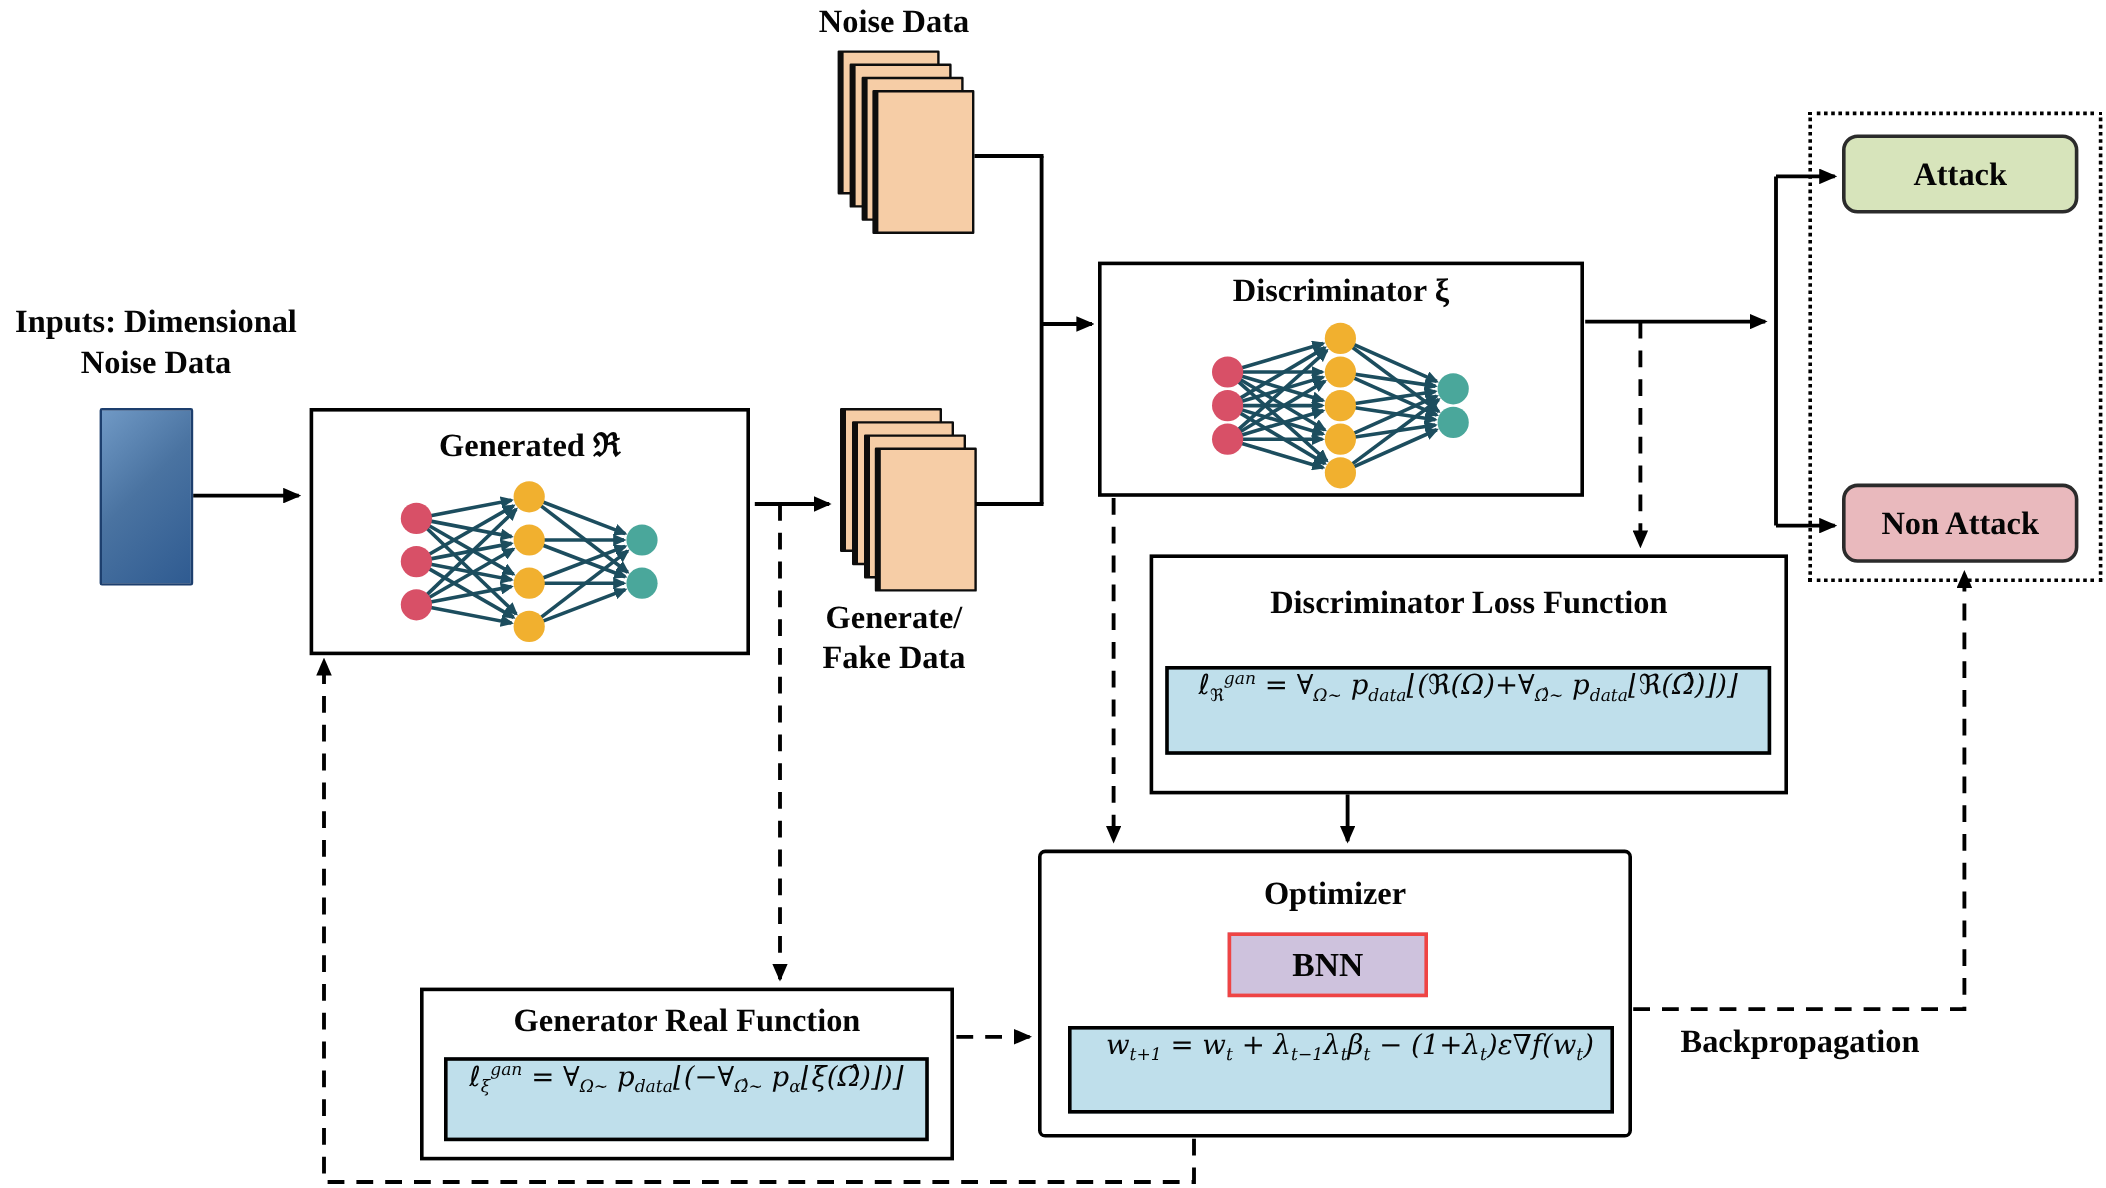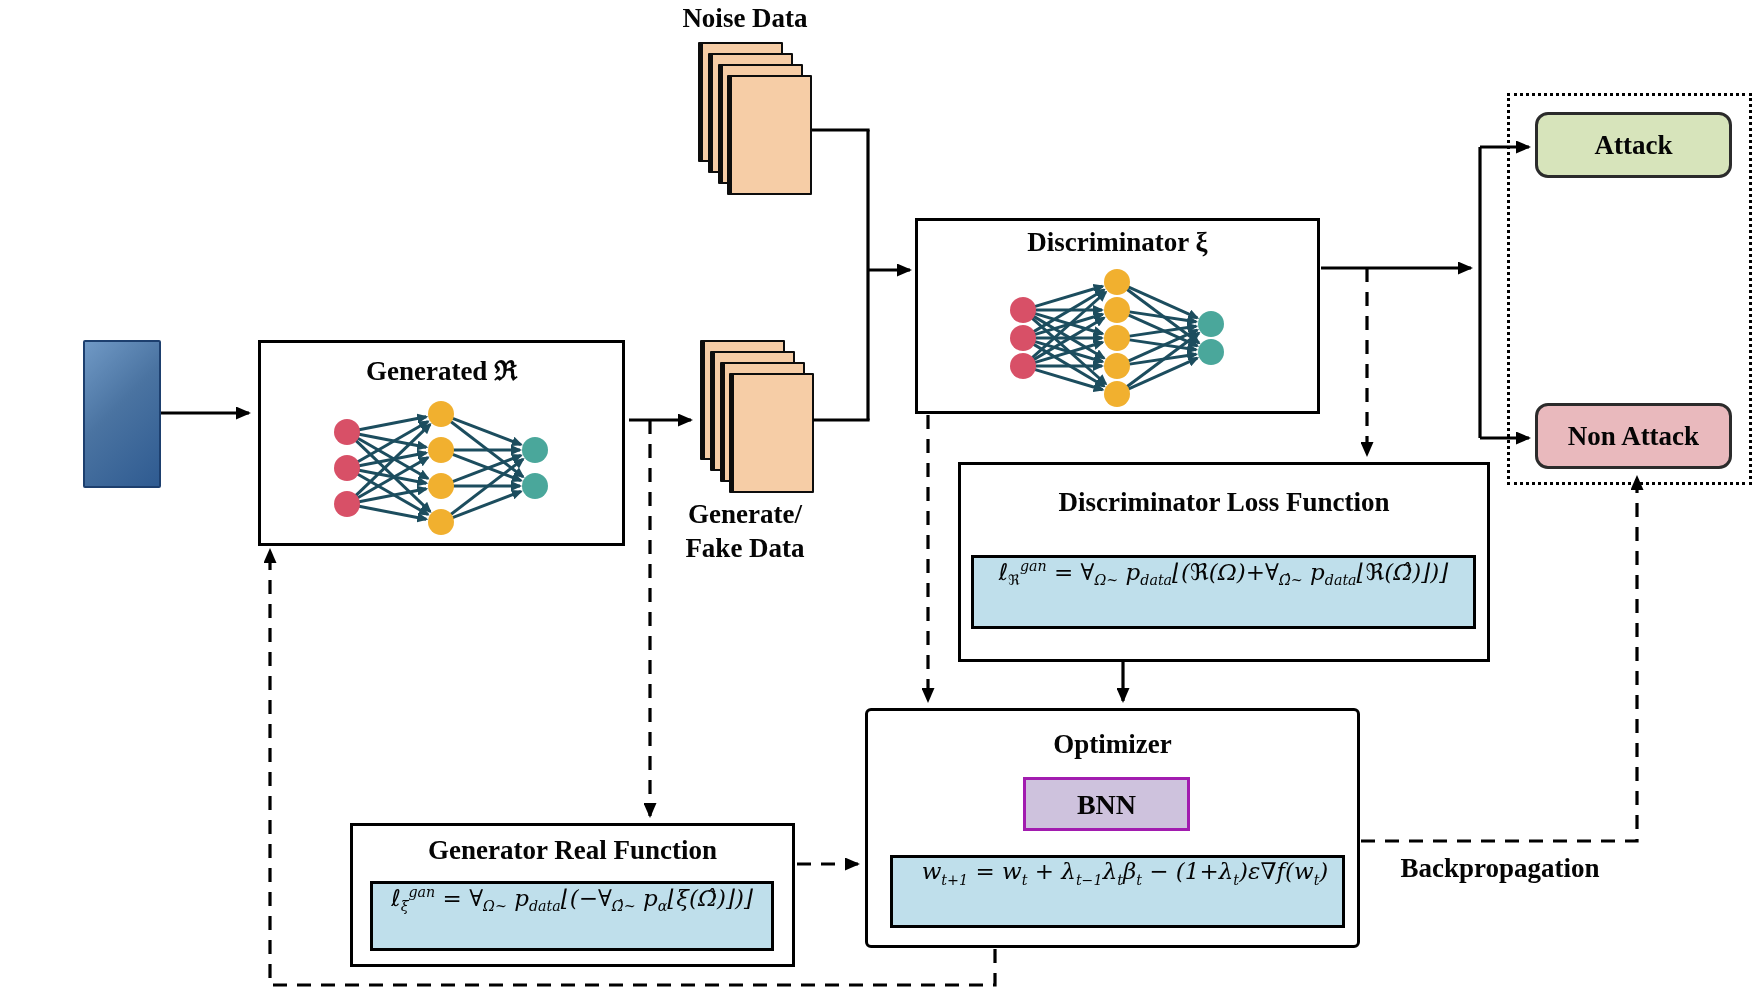--- a/index.html
+++ b/index.html
@@ -15,36 +15,40 @@
   .dotted{position:absolute;border:3.5px dotted #000;box-sizing:border-box;background:transparent;}
   .noise{position:absolute;border:2px solid #1d3f6e;box-sizing:border-box;border-radius:2px;
          background:linear-gradient(135deg,#7099c5 0%,#4a73a1 45%,var(--noise_fill) 100%);}
   .stack{position:absolute;}
   .page{position:absolute;width:85px;height:120px;background:var(--page_fill);
         border:2.5px solid #0d0d0d;border-left-width:5px;box-sizing:border-box;border-radius:1px;}
   .fmbox{position:absolute;background:var(--formula_bg);border:3px solid #000;box-sizing:border-box;
          display:flex;justify-content:center;}
   .fm{font-family:"DejaVu Serif","DejaVu Sans",serif;font-style:italic;font-size:23px;white-space:nowrap;}
   .fm sub,.fm sup{font-size:0.62em;}
-  .bnn{position:absolute;background:var(--bnn_bg);border:3px solid #a21caf;box-sizing:border-box;
+  .bnn{position:absolute;background:var(--bnn_bg);border:3px solid #ef4444;box-sizing:border-box;
        font-weight:bold;font-size:28px;text-align:center;}
   .nn-edge{stroke:var(--edge);stroke-width:3;}
   .nn-l0{fill:var(--node_input);}
   .nn-l1{fill:var(--node_hidden);}
   .nn-l2{fill:var(--node_output);}
   #overlay{position:absolute;left:0;top:0;z-index:6;pointer-events:none;}
   .boxlayer{z-index:3;}
   .conn{stroke:#000;stroke-width:3.2;fill:none;}
   .dash{stroke-dasharray:14 10;}
 </style>
 </head>
 <body>
 
 <div id="canvas">
 
+  <div class="lbl" style="left:5px;top:252px;width:250px;">
+    <div>Inputs: Dimensional</div>
+    <div>Noise Data</div>
+  </div>
 
   <div class="noise boxlayer" style="left:83px;top:340px;width:78px;height:148px;"></div>
 
   <div class="box boxlayer" style="left:258px;top:340px;width:367px;height:206px;">
     <div class="title" style="margin-top:8px;">Generated ℜ</div>
     <svg class="abs" style="left:70px;top:54px;" width="220" height="142">
         <line x1="26.80370711081361" y1="32.93120502133356" x2="95.2676721216178" y2="19.821084061817867" class="nn-edge" marker-end="url(#nah)"></line>
         <line x1="26.80370711081361" y1="37.06879497866644" x2="95.2676721216178" y2="50.178915938182136" class="nn-edge" marker-end="url(#nah)"></line>
         <line x1="25.538160967178456" y1="40.47936906625145" x2="96.99341686293847" y2="81.5281330914753" class="nn-edge" marker-end="url(#nah)"></line>
         <line x1="23.945388112181085" y1="42.607286490386144" x2="99.16537984702579" y2="114.6264275131098" class="nn-edge" marker-end="url(#nah)"></line>

